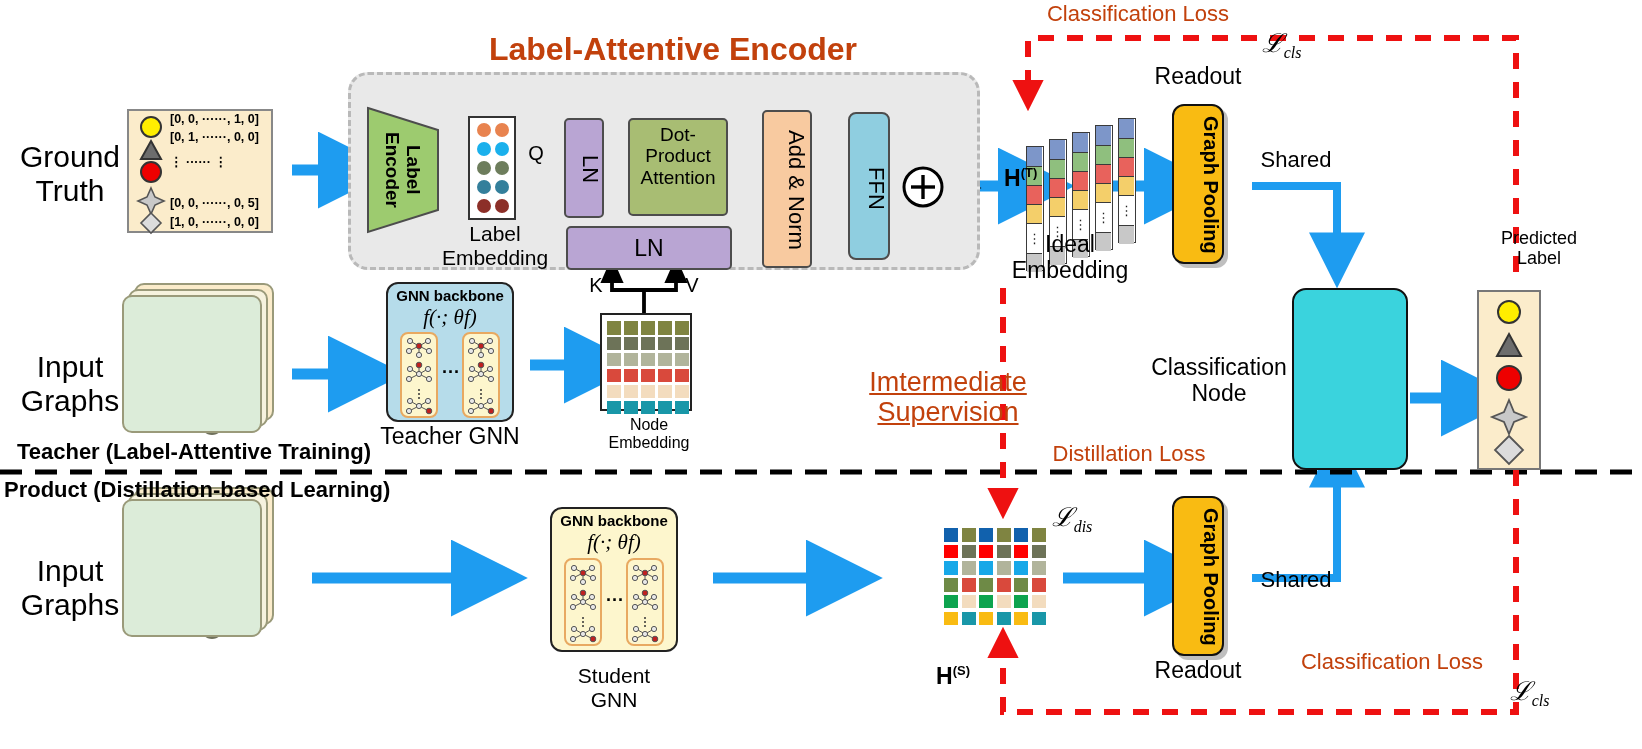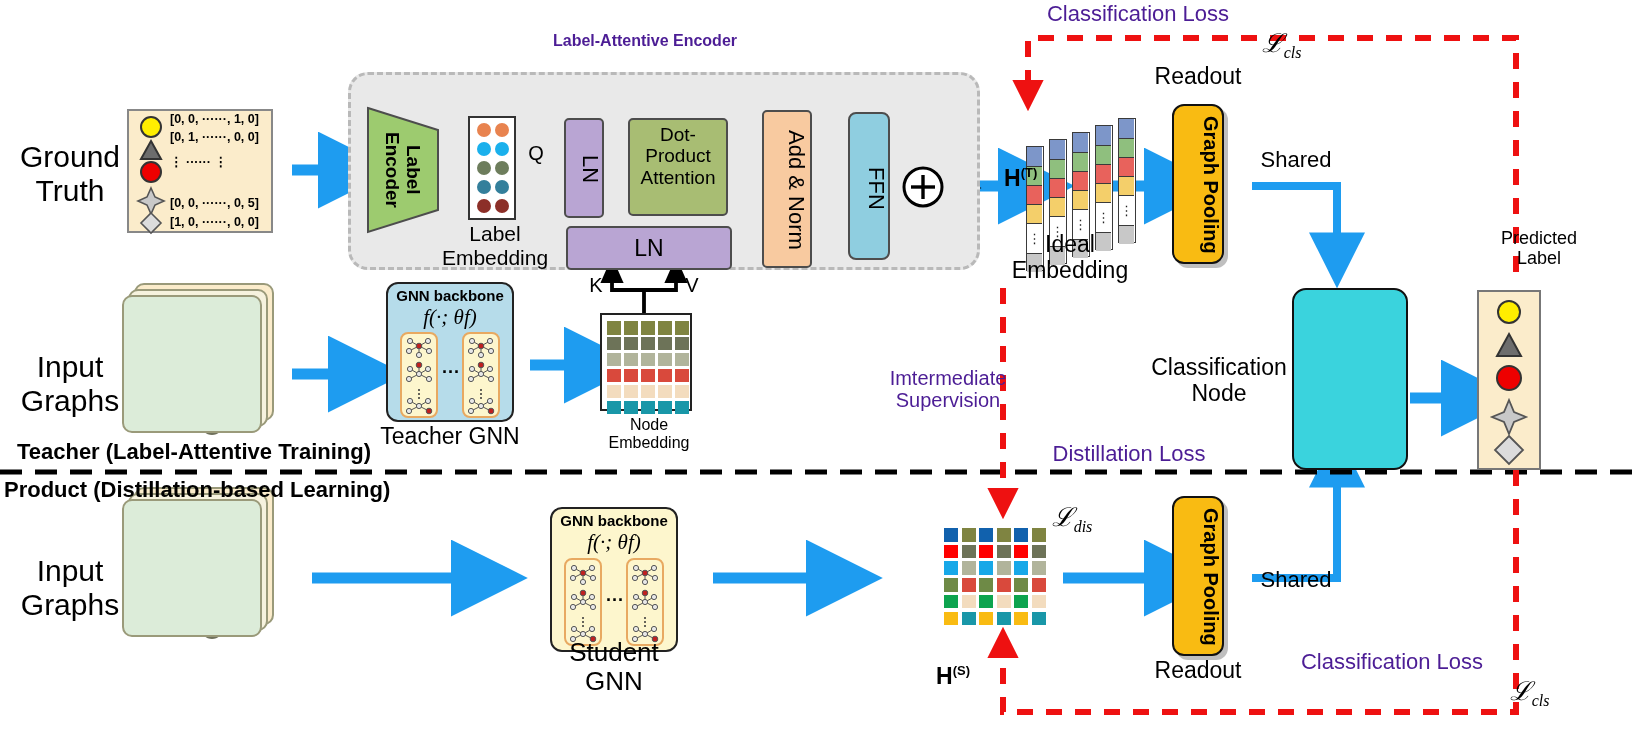--- a/index.html
+++ b/index.html
@@ -1,21 +1,21 @@
 <!DOCTYPE html>
 <html><head>
 <meta charset="utf-8">
 <style>
   html,body{margin:0;padding:0;background:#fff;}
   body{width:1642px;height:749px;position:relative;overflow:hidden;
        font-family:"Liberation Sans",sans-serif;color:#000;}
   .abs{position:absolute;}
   .lbl{position:absolute;font-family:"Liberation Sans",sans-serif;color:#000;
        line-height:1.12;text-align:center;white-space:pre-line;}
-  .blue-lbl{color:#4c1d95;}
+  .blue-lbl{color:#c2410c;}
   .bold{font-weight:bold;}
   .mathit{font-family:"Liberation Serif",serif;font-style:italic;}
   .vert{writing-mode:vertical-rl;text-orientation:mixed;}
   svg{position:absolute;left:0;top:0;overflow:visible;}
   .box{position:absolute;box-sizing:border-box;}
   .cell{position:absolute;box-sizing:border-box;}
 </style>
 </head>
 <body>
 
@@ -168,21 +168,21 @@
     <circle cx="232" cy="586" r="13" fill="#e04b33"></circle>
     <circle cx="196" cy="604" r="12" fill="#34707c"></circle>
     <circle cx="247" cy="612" r="11" fill="#169cb5"></circle>
     <circle cx="212" cy="628" r="11" fill="#6f715c"></circle>
   </g>
 </svg>
 
 <div class="box" style="left:348px;top:72px;width:632px;height:198px;background:#e9e9e9;
             border:3px dashed #b9b9b9;border-radius:20px;"></div>
 
-<div class="lbl blue-lbl bold" style="left:420px;top:32px;width:450px;font-size:16px;">Label-Attentive Encoder</div>
+<div class="lbl blue-lbl bold" style="left:448px;top:32px;width:450px;font-size:32px;">Label-Attentive Encoder</div>
 
 <div class="lbl" style="left:10px;top:140px;width:120px;font-size:30px;">Ground
 Truth</div>
 
 <div class="box" style="left:127px;top:109px;width:146px;height:124px;background:#fbeccb;border:2px solid #888;">
 </div>
 <div class="abs" style="left:127px;top:109px;">
   <svg width="150" height="126">
     <circle cx="24" cy="18" r="10" fill="#ffee00" stroke="#333" stroke-width="2"></circle>
     <polygon points="24,32 34,50 14,50" fill="#6d6d6d" stroke="#333" stroke-width="2"></polygon>
@@ -483,21 +483,21 @@
         <circle cx="-10" cy="5" r="2.6" fill="#e8e8e8"></circle>
           <circle cx="10" cy="5" r="2.8" fill="#c02020"></circle>
         <circle cx="0" cy="0" r="2.6" fill="#e8e8e8"></circle>
       </g>
       <circle cx="81" cy="60" r="1" fill="#333" stroke="none"></circle>
       <circle cx="81" cy="64" r="1" fill="#333" stroke="none"></circle>
       <circle cx="81" cy="68" r="1" fill="#333" stroke="none"></circle>
     </g>
   </svg>
 </div>
-<div class="lbl" style="left:534px;top:638px;width:160px;font-size:26px;">Student
+<div class="lbl" style="left:534px;top:664px;width:160px;font-size:21px;">Student
 GNN</div>
 
 <div class="abs" style="left:1026px;top:118px;">
     <div class="cell" style="left: 0px; top: 28px; width: 18px; border: 1.6px solid rgb(58, 58, 58); box-sizing: border-box; background: rgb(255, 255, 255); height: 125px;">
       <div class="cell" style="left: 0px; top: 0px; width: 14.8px; height: 19px; background: rgb(125, 150, 201);"></div>
       <div class="cell" style="left: 0px; top: 19px; width: 14.8px; height: 19px; background: rgb(143, 191, 126); border-top: 1.4px solid rgb(58, 58, 58);"></div>
       <div class="cell" style="left: 0px; top: 38px; width: 14.8px; height: 19px; background: rgb(232, 98, 92); border-top: 1.4px solid rgb(58, 58, 58);"></div>
       <div class="cell" style="left: 0px; top: 57px; width: 14.8px; height: 19px; background: rgb(244, 207, 106); border-top: 1.4px solid rgb(58, 58, 58);"></div>
       <div class="cell" style="left: 0px; top: 76px; width: 14.8px; height: 30px; background: rgb(255, 255, 255); border-top: 1.4px solid rgb(58, 58, 58);">
         <div style="position:absolute;left:50%;top:50%;transform:translate(-50%,-50%);font-size:13px;line-height:0.75;color:#222;">⋮</div>
@@ -620,21 +620,21 @@
     <polygon points="32,110 37,122 49,127 37,132 32,144 27,132 15,127 27,122" fill="#c9c9c9" stroke="#555" stroke-width="1.8"></polygon>
     <polygon points="32,146 46,160 32,174 18,160" fill="#dcdcdc" stroke="#555" stroke-width="1.8"></polygon>
   </svg>
 </div>
 
 <div class="lbl blue-lbl" style="left:1018px;top:2px;width:240px;font-size:22px;">Classification Loss</div>
 <div class="lbl mathit" style="left:1262px;top:0px;width:90px;font-size:26px;text-align:left;">
   <span style="font-family:'Liberation Serif',serif;">ℒ</span><sub style="font-size:16px;font-style:italic;">cls</sub>
 </div>
 
-<div class="lbl blue-lbl" style="left:828px;top:367px;width:240px;font-size:20px;">Imtermediate
+<div class="lbl blue-lbl" style="left:828px;top:367px;width:240px;font-size:27px;text-decoration:underline;">Imtermediate
 Supervision</div>
 
 <div class="lbl blue-lbl" style="left:1024px;top:442px;width:210px;font-size:22px;">Distillation Loss</div>
 <div class="lbl mathit" style="left:1052px;top:474px;width:90px;font-size:26px;text-align:left;">
   <span style="font-family:'Liberation Serif',serif;">ℒ</span><sub style="font-size:16px;font-style:italic;">dis</sub>
 </div>
 
 <div class="lbl blue-lbl" style="left:1272px;top:650px;width:240px;font-size:22px;">Classification Loss</div>
 <div class="lbl mathit" style="left:1510px;top:648px;width:90px;font-size:26px;text-align:left;">
   <span style="font-family:'Liberation Serif',serif;">ℒ</span><sub style="font-size:16px;font-style:italic;">cls</sub>

